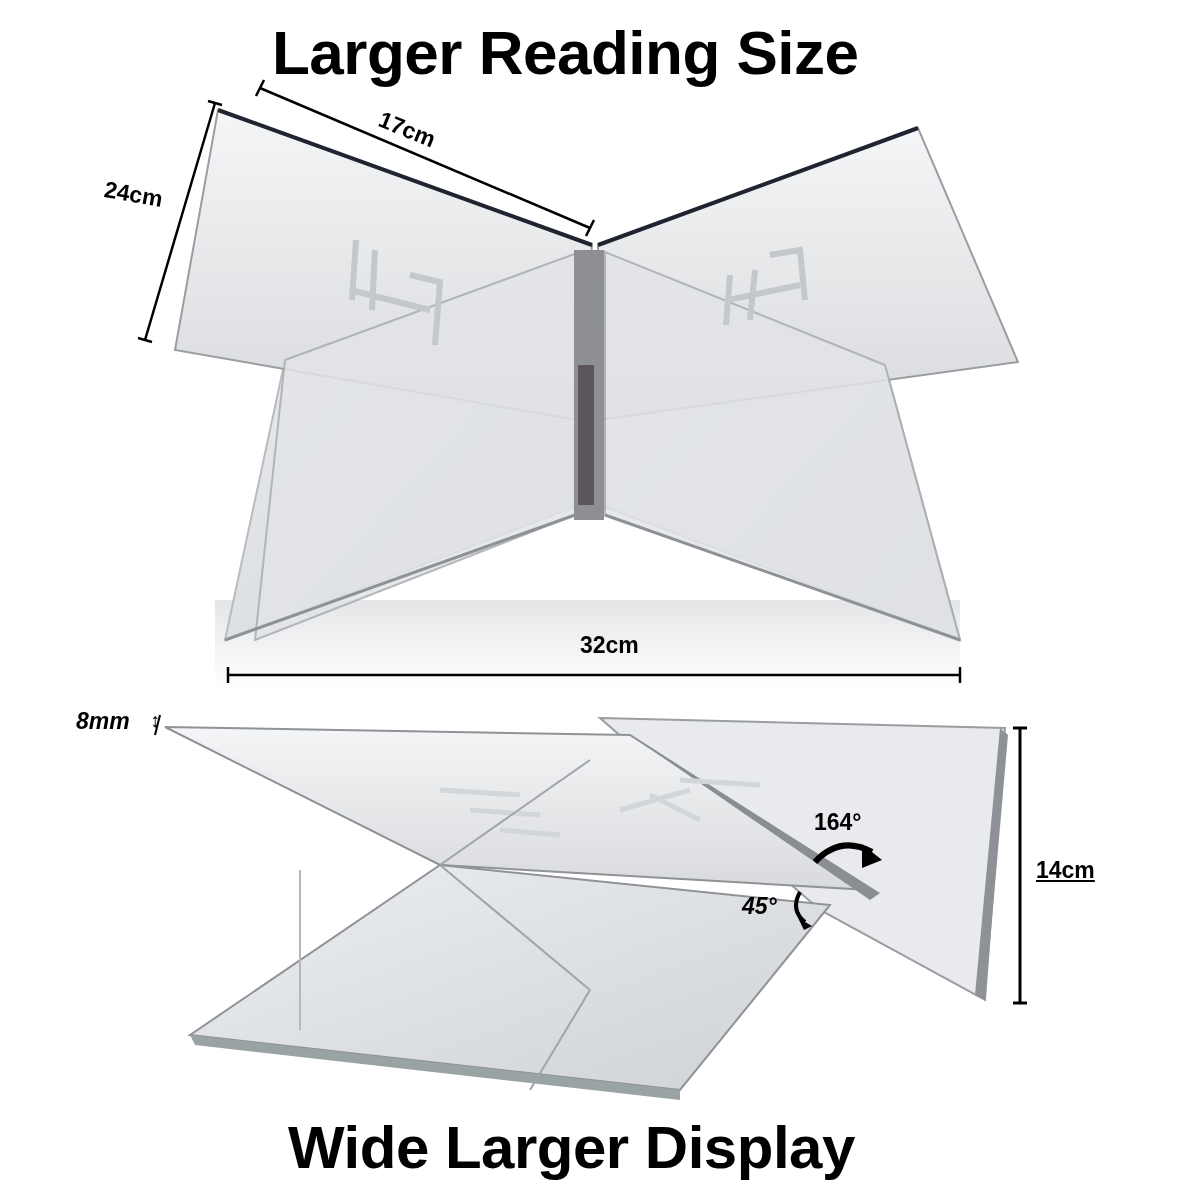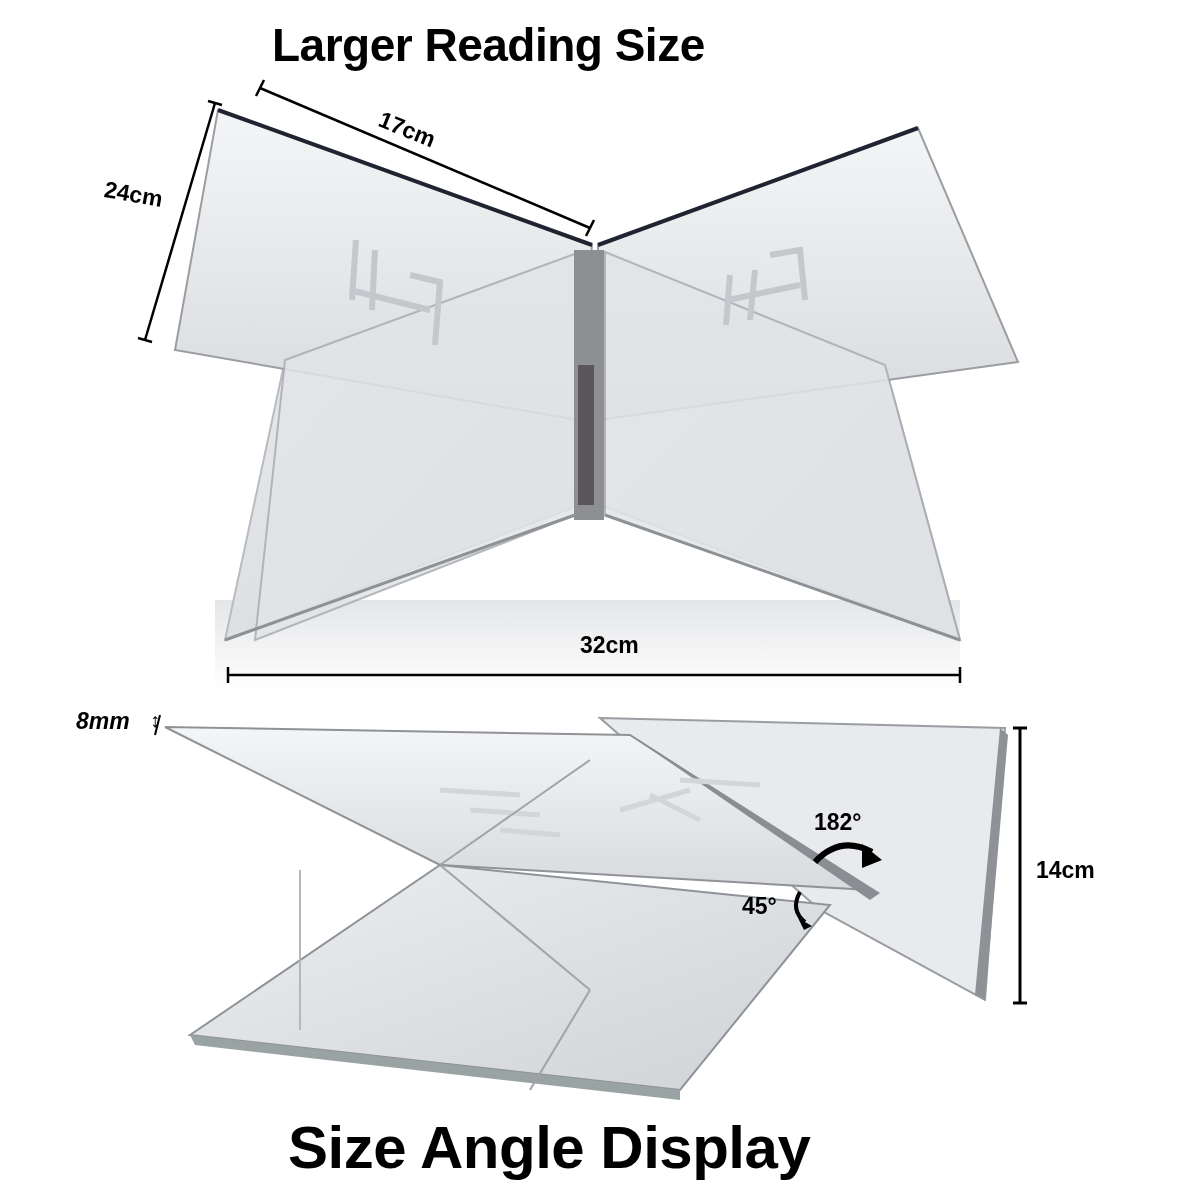--- a/index.html
+++ b/index.html
@@ -1,19 +1,19 @@
 <!DOCTYPE html>
 <html><head>
 <meta charset="utf-8">
 <style>
   html, body { margin: 0; padding: 0; background: #ffffff; }
   body { width: 1200px; height: 1200px; position: relative; overflow: hidden;
          font-family: "Liberation Sans", "DejaVu Sans", sans-serif; color: #000; }
   .abs { position: absolute; }
-  .title { font-weight: bold; font-size: 46px; letter-spacing: -0.5px; white-space: nowrap; line-height: 1; }
+  .title { font-weight: bold; font-size: 62px; letter-spacing: -0.5px; white-space: nowrap; line-height: 1; }
   .dim { font-weight: bold; font-size: 23px; white-space: nowrap; line-height: 1; }
   svg { position: absolute; left: 0; top: 0; }
 </style>
 </head>
 <body>
 
 <svg width="1200" height="1200" viewBox="0 0 1200 1200">
   <defs>
     <linearGradient id="g1" x1="0" y1="0" x2="0" y2="1">
       <stop offset="0" stop-color="#f4f5f6"></stop>
@@ -109,23 +109,23 @@
     <path d="M815 862 Q840 835 872 852" stroke="#000" stroke-width="6" fill="none"></path>
     <polygon points="862,844 882,860 862,868" fill="#000"></polygon>
   </g>
   <g>
     <path d="M800 892 Q790 910 805 922" stroke="#000" stroke-width="4" fill="none"></path>
     <polygon points="798,918 812,926 804,930" fill="#000"></polygon>
   </g>
 </svg>
 
 <div class="abs title" style="left:272px; top:22px;">Larger Reading Size</div>
-<div class="abs title" style="left:288px; top:1118px; font-size:60px;">Size Angle Display</div>
+<div class="abs title" style="left:288px; top:1118px; font-size:60px;">Wide Larger Display</div>
 
 <div class="abs dim" style="left:384px; top:108px; transform:rotate(22deg); transform-origin:left top;">17cm</div>
 <div class="abs dim" style="left:104px; top:183px; transform:rotate(10deg);">24cm</div>
 <div class="abs dim" style="left:580px; top:634px;">32cm</div>
 <div class="abs dim" style="left:76px; top:710px;font-style:italic;">8mm</div>
 <div class="abs dim" style="left:150px; top:710px; font-size:20px;">↕</div>
-<div class="abs dim" style="left:1036px; top:859px;">14cm</div>
+<div class="abs dim" style="left:1036px; top:859px;text-decoration:underline;">14cm</div>
 
-<div class="abs dim" style="left:814px; top:811px;">182°</div>
-<div class="abs dim" style="left:742px; top:895px;">45°</div>
+<div class="abs dim" style="left:814px; top:811px;">164°</div>
+<div class="abs dim" style="left:742px; top:895px;font-style:italic;">45°</div>
 
 </body></html>

